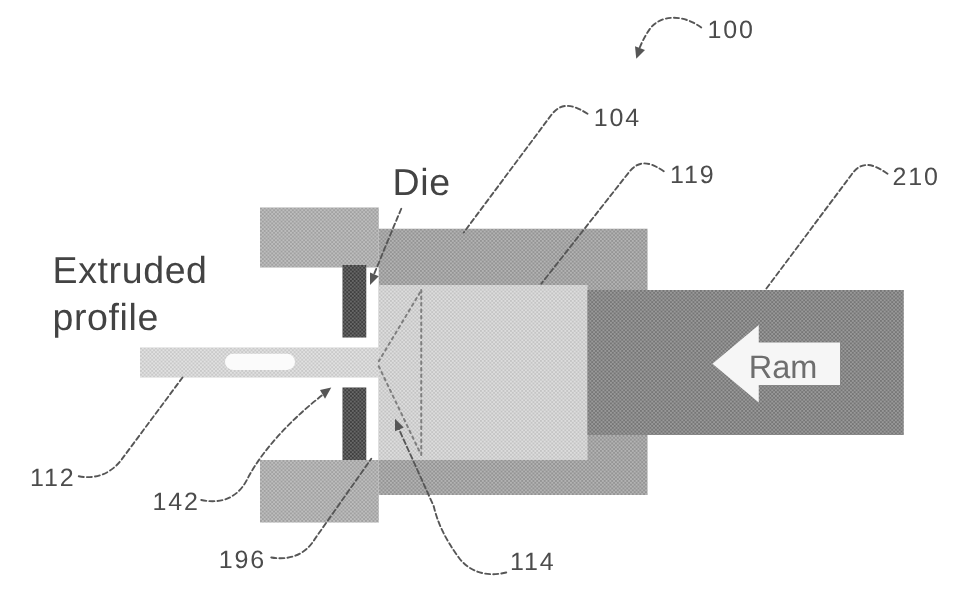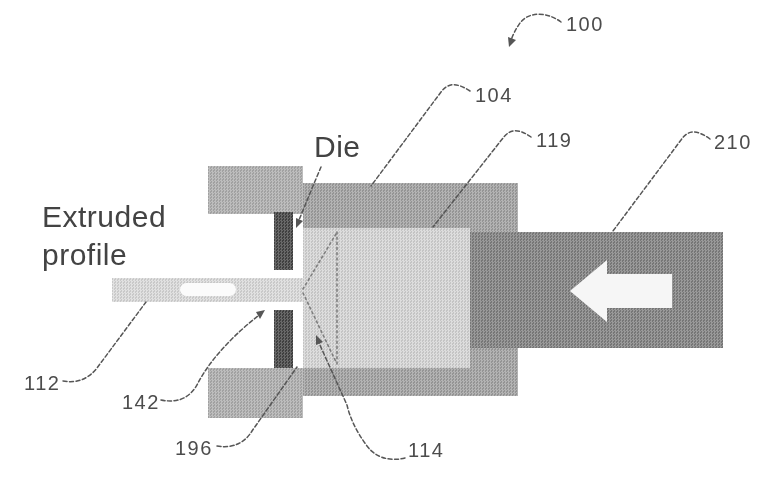--- a/index.html
+++ b/index.html
@@ -73,20 +73,21 @@
 
     <path class="leader" d="M 321,167 C 315,181 306,203 299,220"></path>
     <polygon class="arrowhead" points="296,228 296,218 303,221"></polygon>
 
     <polygon points="570,291 607,260 607,274 672,274 672,308 607,308 607,322" fill="#f6f6f6"></polygon>
   </svg>
 
   <div class="word-label" style="left:42px;top:198px;">Extruded
 profile</div>
   <div class="word-label" style="left:314px;top:128px;">Die</div>
+  <div class="inner-label" style="left:599px;top:278px;font-size:26px;color:#6e6e6e;">Ram</div>
 
   <div class="numeral" style="left:566px;top:13px;">100</div>
   <div class="numeral" style="left:475px;top:84px;">104</div>
   <div class="numeral" style="left:536px;top:129px;">119</div>
   <div class="numeral" style="left:714px;top:131px;">210</div>
   <div class="numeral" style="left:24px;top:372px;">112</div>
   <div class="numeral" style="left:122px;top:391px;">142</div>
   <div class="numeral" style="left:175px;top:437px;">196</div>
   <div class="numeral" style="left:408px;top:439px;">114</div>
 

